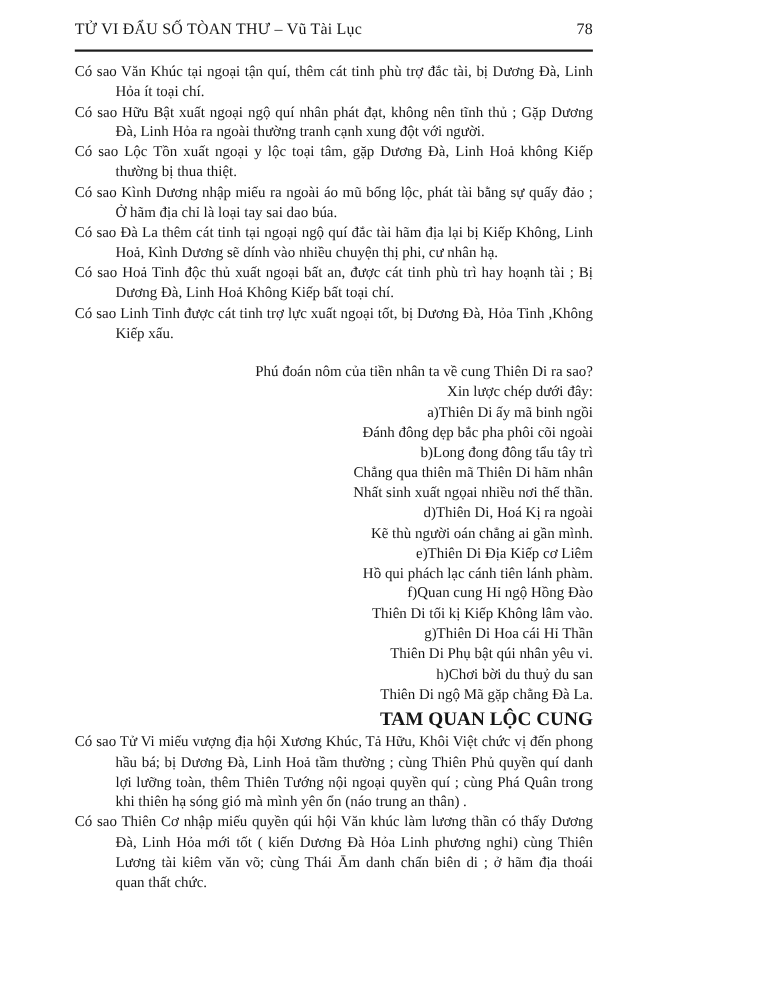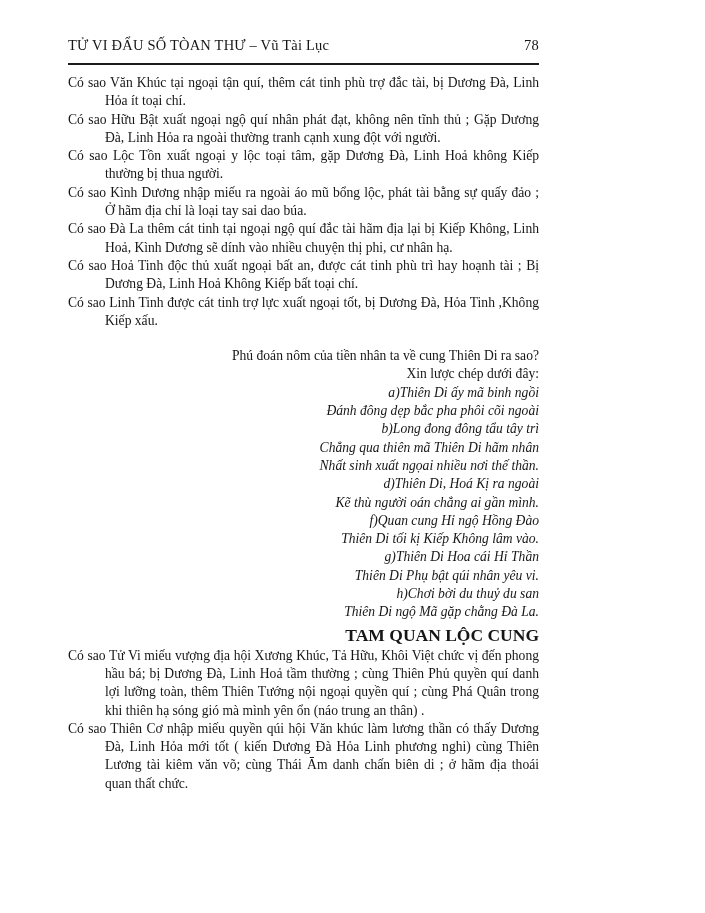--- a/index.html
+++ b/index.html
@@ -5,21 +5,21 @@
   * { box-sizing: border-box; }
   html, body { margin: 0; padding: 0; }
   body {
     width: 705px; height: 913px;
     background: #ffffff;
     color: #161616;
     font-family: "Liberation Serif", "DejaVu Serif", serif;
   }
   .page {
     width: 597px; height: 913px;
-    padding: 36px 58px 0 68px;
+    padding: 18px 58px 0 68px;
     position: relative;
     overflow: hidden;
   }
   .page-header {
     display: flex;
     justify-content: space-between;
     align-items: baseline;
     font-size: 14.5px;
     line-height: 18px;
     letter-spacing: 0.2px;
@@ -37,21 +37,21 @@
   .para {
     margin: 0;
     padding-left: 37px;
     text-indent: -37px;
   }
   .poem {
     margin: 17px 0 0 40px;
     text-align: right;
   }
   .poem-intro { margin: 0; }
-  .poem-line { margin-left: 32px; font-style: italic; }
+  .poem-line { margin-left: 32px; }
   .letter { display: inline-block; width: 28px; }
   .letter:empty { display: none; }
   .section-heading {
     font-size: 17.5px;
     font-weight: bold;
     margin: 3px 0 2px 40px;
     text-align: right;
     line-height: 20px;
   }
 </style>
@@ -64,37 +64,39 @@
     <span>TỬ VI ĐẨU SỐ TÒAN THƯ – Vũ Tài Lục</span>
     <span>78</span>
   </header>
 
   <div class="header-rule"></div>
 
   <main class="page-body">
 
     <p class="para">Có sao Văn Khúc tại ngoại tận quí, thêm cát tinh phù trợ đắc tài, bị Dương Đà, Linh Hỏa ít toại chí.</p>
     <p class="para">Có sao Hữu Bật xuất ngoại ngộ quí nhân phát đạt, không nên tĩnh thủ ; Gặp Dương Đà, Linh Hỏa ra ngoài thường tranh cạnh xung đột với người.</p>
-    <p class="para">Có sao Lộc Tồn xuất ngoại y lộc toại tâm, gặp Dương Đà, Linh Hoả không Kiếp thường bị thua người.</p>
+    <p class="para">Có sao Lộc Tồn xuất ngoại y lộc toại tâm, gặp Dương Đà, Linh Hoả không Kiếp thường bị thua thiệt.</p>
     <p class="para">Có sao Kình Dương nhập miếu ra ngoài áo mũ bổng lộc, phát tài bằng sự quấy đảo ; Ở hãm địa chỉ là loại tay sai dao búa.</p>
     <p class="para">Có sao Đà La thêm cát tinh tại ngoại ngộ quí đắc tài hãm địa lại bị Kiếp Không, Linh Hoả, Kình Dương sẽ dính vào nhiều chuyện thị phi, cư nhân hạ.</p>
     <p class="para">Có sao Hoả Tinh độc thủ xuất ngoại bất an, được cát tinh phù trì hay hoạnh tài ; Bị Dương Đà, Linh Hoả Không Kiếp bất toại chí.</p>
     <p class="para">Có sao Linh Tinh được cát tinh trợ lực xuất ngoại tốt, bị Dương Đà, Hỏa Tinh ,Không Kiếp xấu.</p>
 
     <div class="poem">
       <p class="poem-intro">Phú đoán nôm của tiền nhân ta về cung Thiên Di ra sao?</p>
       <p class="poem-intro">Xin lược chép dưới đây:</p>
 
       <div class="poem-line"><span class="letter">a)</span><span>Thiên Di ấy mã binh ngồi</span></div>
       <div class="poem-line"><span>Đánh đông dẹp bắc pha phôi cõi ngoài</span></div>
       <div class="poem-line"><span class="letter">b)</span><span>Long đong đông tẩu tây trì</span></div>
       <div class="poem-line"><span>Chẳng qua thiên mã Thiên Di hãm nhân</span></div>
       <div class="poem-line"><span>Nhất sinh xuất ngọai nhiều nơi thế thần.</span></div>
       <div class="poem-line"><span class="letter">d)</span><span>Thiên Di, Hoá Kị ra ngoài</span></div>
       <div class="poem-line"><span>Kẽ thù người oán chẳng ai gần mình.</span></div>
+      <div class="poem-line"><span class="letter">e)</span><span>Thiên Di Địa Kiếp cơ Liêm</span></div>
+      <div class="poem-line"><span>Hồ qui phách lạc cánh tiên lánh phàm.</span></div>
       <div class="poem-line"><span class="letter">f)</span><span>Quan cung Hỉ ngộ Hồng Đào</span></div>
       <div class="poem-line"><span>Thiên Di tối kị Kiếp Không lâm vào.</span></div>
       <div class="poem-line"><span class="letter">g)</span><span>Thiên Di Hoa cái Hỉ Thần</span></div>
       <div class="poem-line"><span>Thiên Di Phụ bật qúi nhân yêu vi.</span></div>
       <div class="poem-line"><span class="letter">h)</span><span>Chơi bời du thuỷ du san</span></div>
       <div class="poem-line"><span>Thiên Di ngộ Mã gặp chằng Đà La.</span></div>
     </div>
 
     <h2 class="section-heading">TAM QUAN LỘC CUNG</h2>
 

